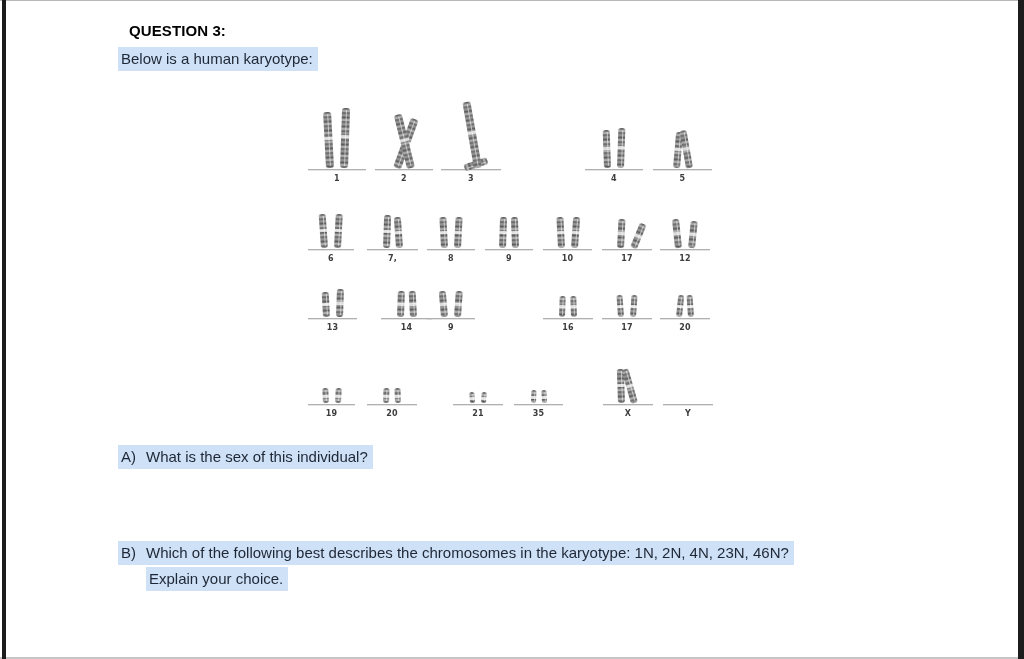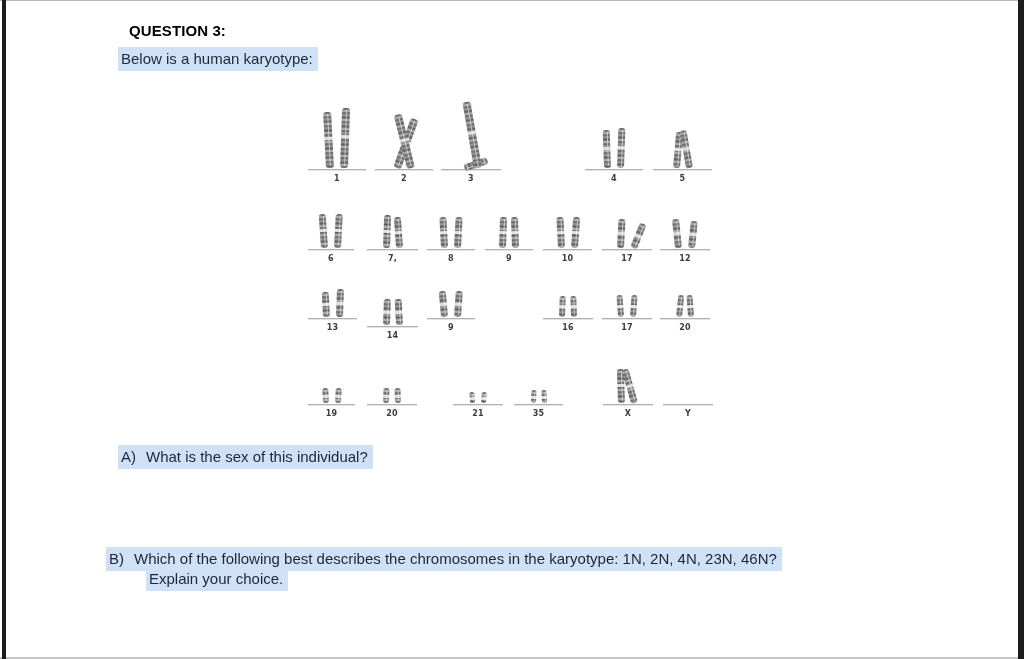--- a/index.html
+++ b/index.html
@@ -22,21 +22,21 @@
   .textline{
     position:absolute;margin:0;font-size:15px;color:var(--body-text,#1e2736);
     white-space:nowrap;
   }
   .hl{
     background:var(--hl,#cfe1f6);
     padding:3px 5px 4px 3px;
   }
   .intro{left:118px;top:50px;}
   .qa{left:118px;top:448px;}
-  .qb{left:106px;top:544px;margin-top:6px;}
+  .qb{left:118px;top:544px;}
   .qb2{left:146px;top:570px;}
   .qtab{display:inline-block;width:10px;}
 
   .karyotype{position:absolute;left:0;top:0;width:1024px;height:659px;margin:0;pointer-events:none;}
   .kgroup{position:absolute;height:0;border-top:1px solid var(--kline,#b0b0b0);box-shadow:0 1px 0 rgba(180,180,180,.35);}
   .kchroms{
     position:absolute;left:0;right:0;bottom:2px;
     display:flex;justify-content:center;align-items:flex-end;gap:6px;
   }
   .kchrom{
@@ -159,21 +159,21 @@
       </div>
       <div class="klabel">12</div>
     </div>
     <div class="kgroup" style="left: 308px; top: 318px; width: 49px;">
       <div class="kchroms">
         <div class="kchrom" style="height: 25px; width: 7px; transform: rotate(-3deg);"></div>
         <div class="kchrom" style="height: 28px; width: 7px; transform: rotate(2deg);"></div>
       </div>
       <div class="klabel">13</div>
     </div>
-    <div class="kgroup" style="left: 367px; top: 318px; width: 51px; margin-top: 8px;">
+    <div class="kgroup" style="left: 381px; top: 318px; width: 51px;">
       <div class="kchroms">
         <div class="kchrom" style="height: 26px; width: 7px; transform: rotate(2deg);"></div>
         <div class="kchrom" style="height: 26px; width: 7px; transform: rotate(-3deg);"></div>
       </div>
       <div class="klabel">14</div>
     </div>
     <div class="kgroup" style="left: 427px; top: 318px; width: 48px;">
       <div class="kchroms">
         <div class="kchrom" style="height: 26px; width: 7px; transform: rotate(-5deg);"></div>
         <div class="kchrom" style="height: 26px; width: 7px; transform: rotate(4deg);"></div>

